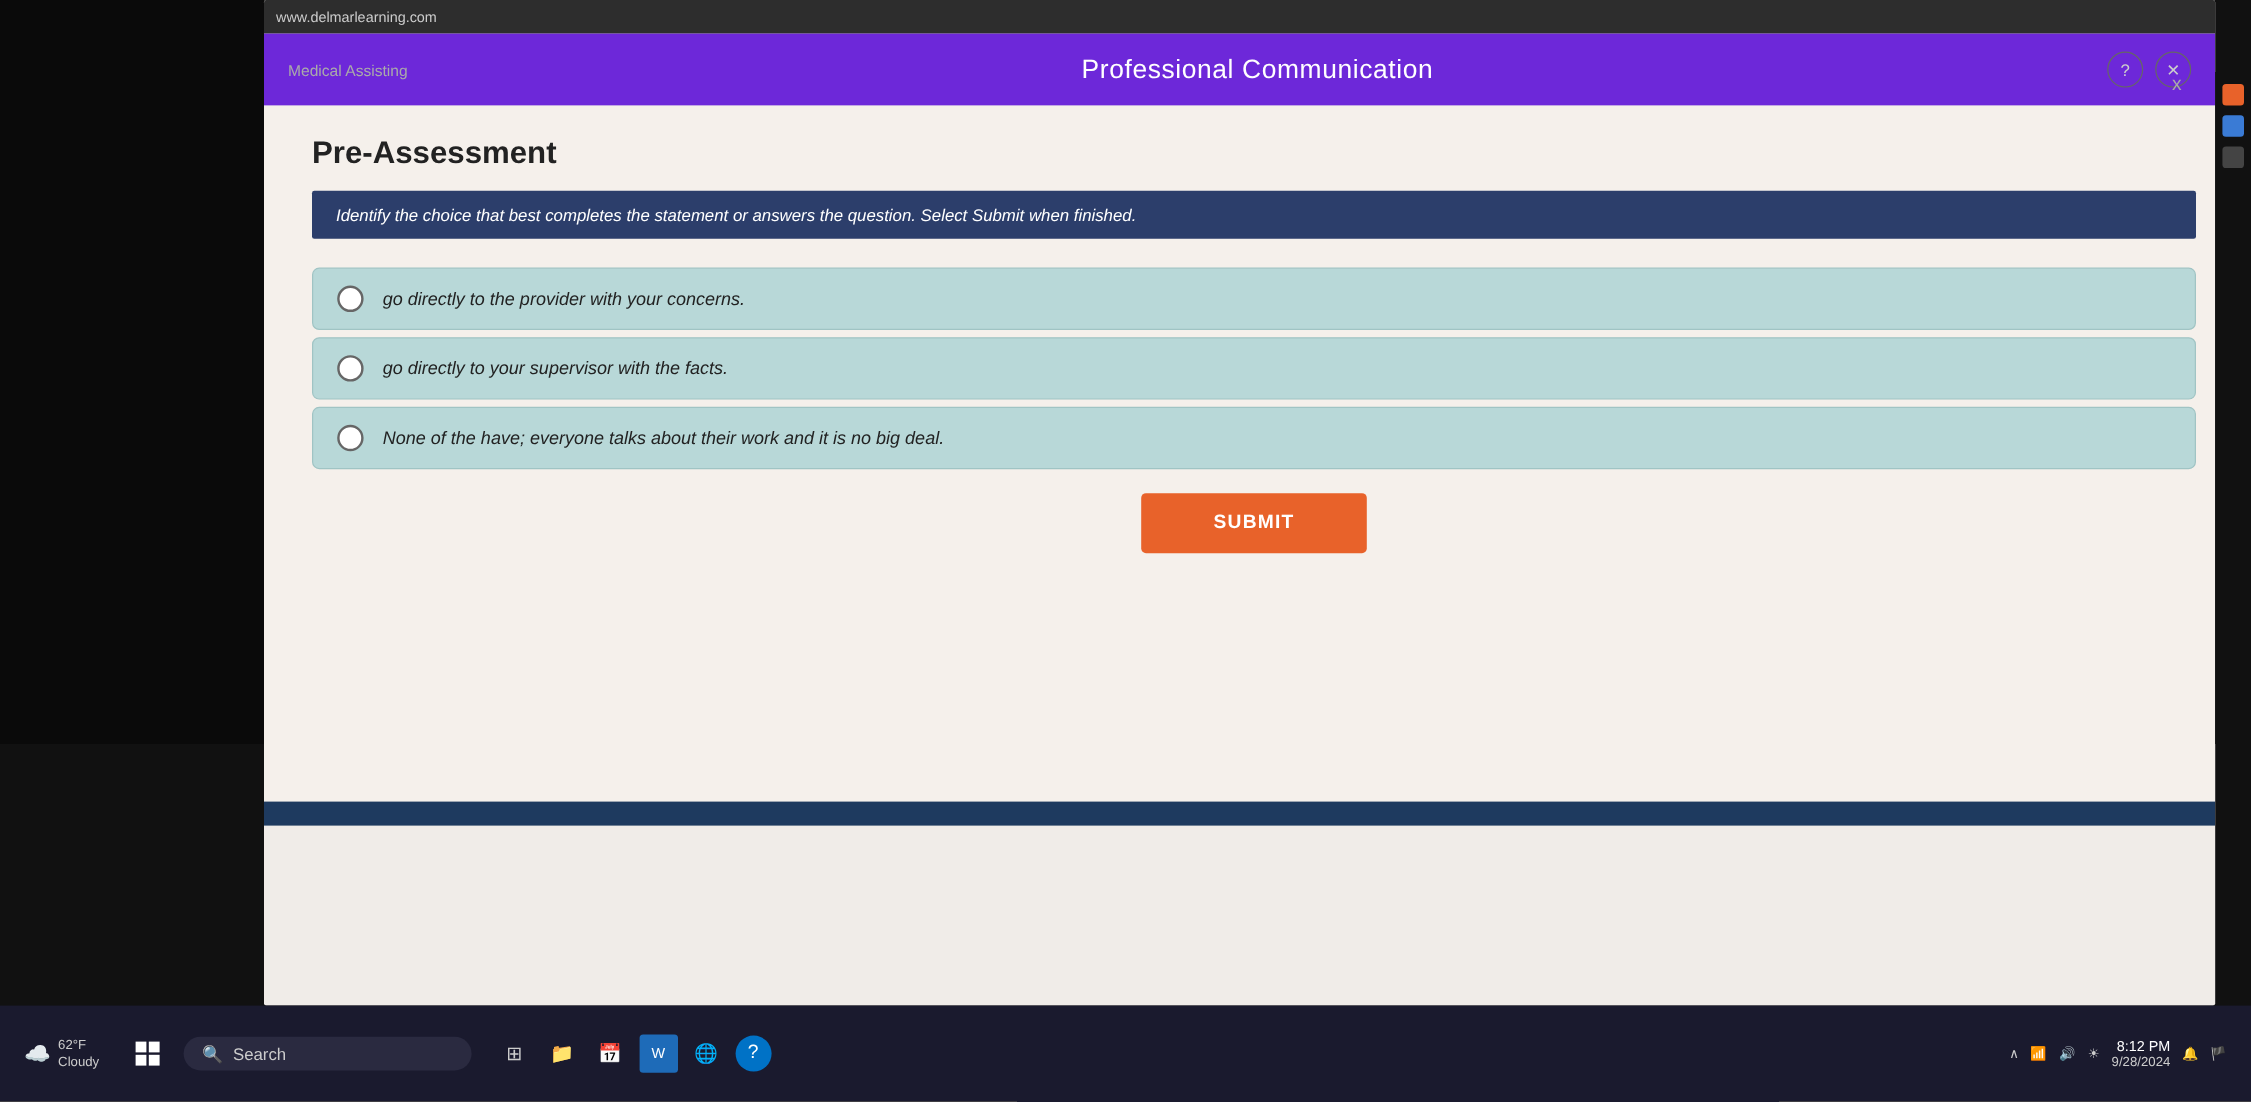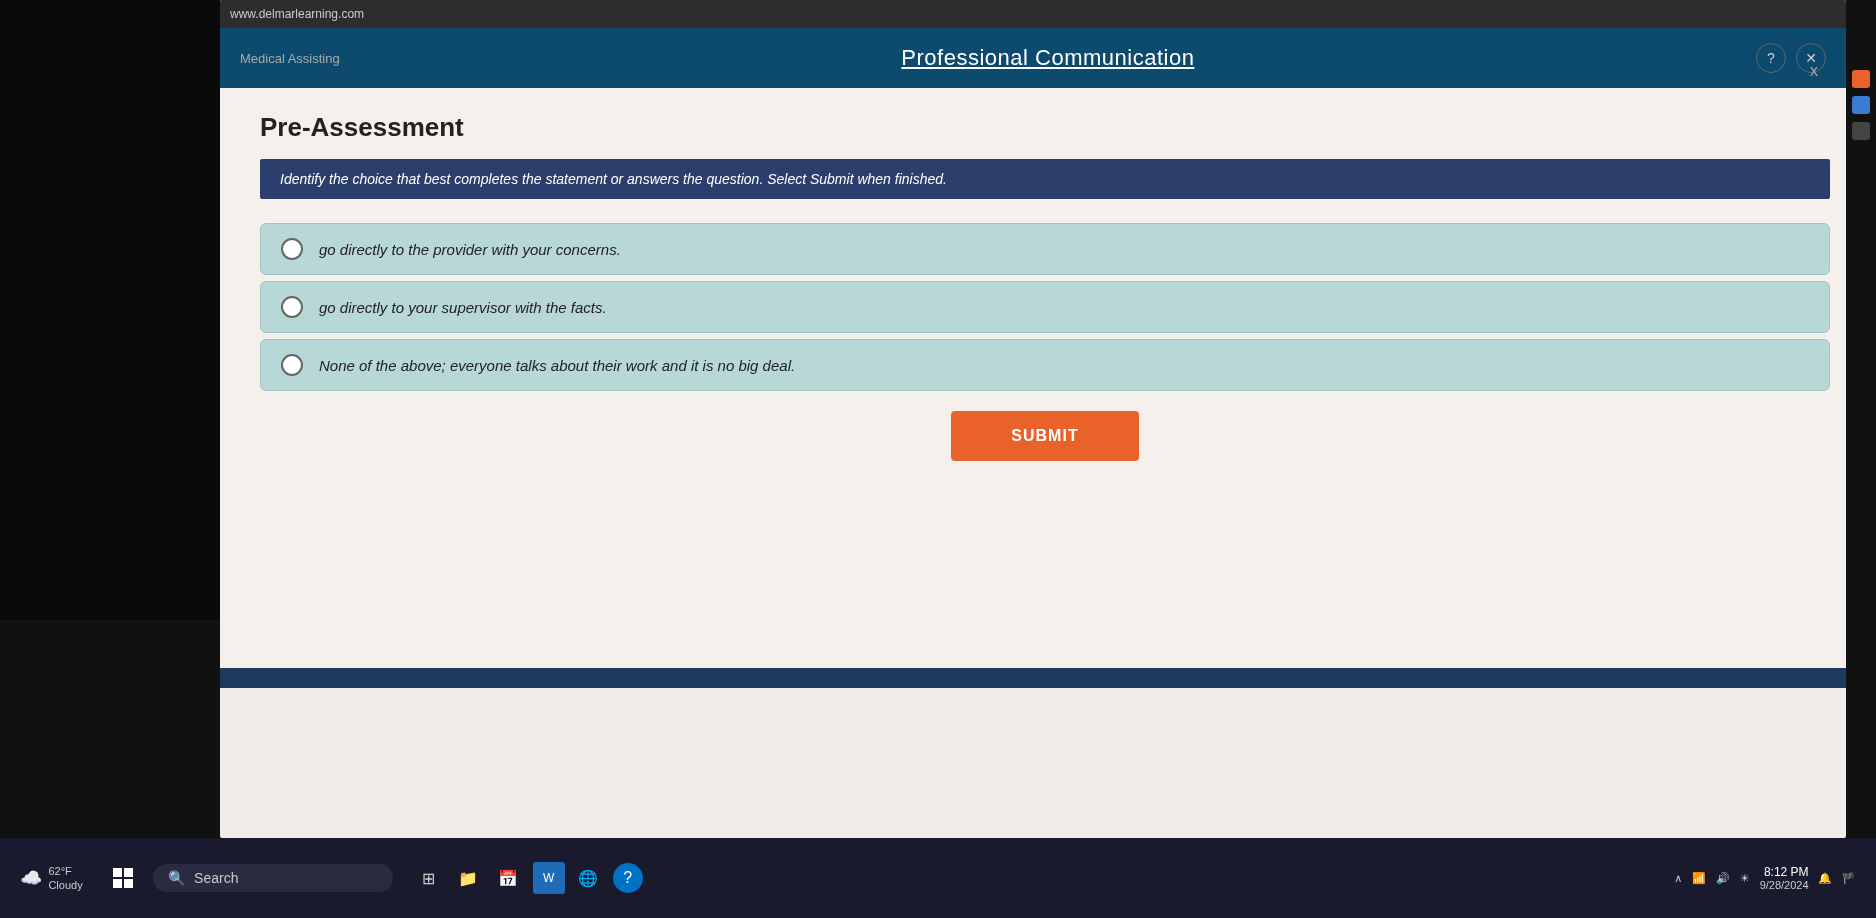--- a/index.html
+++ b/index.html
@@ -38,40 +38,39 @@
       height: 28px;
       display: flex;
       align-items: center;
       padding: 0 10px;
       font-size: 12px;
       color: #ccc;
     }
 
     
     .header-bar {
-      background: #0c4a6e;
+      background: #6d28d9;
       display: flex;
       align-items: center;
       justify-content: space-between;
       padding: 0 20px;
       height: 60px;
     }
 
     .header-left {
       color: #aaa;
       font-size: 13px;
       font-weight: 500;
     }
 
     .header-title {
       color: #fff;
       font-size: 22px;
       font-weight: 400;
       letter-spacing: 0.5px;
-      text-decoration: underline;
     }
 
     .header-icons {
       display: flex;
       gap: 10px;
     }
 
     .header-icon-btn {
       width: 30px;
       height: 30px;
@@ -404,21 +403,21 @@
       </div>
 
       <div class="option-item">
         <div class="option-radio"></div>
         <span class="option-text">go directly to your supervisor with the facts.</span>
       </div>
 
 
       <div class="option-item">
         <div class="option-radio"></div>
-        <span class="option-text">None of the above; everyone talks about their work and it is no big deal.</span>
+        <span class="option-text">None of the have; everyone talks about their work and it is no big deal.</span>
       </div>
 
     </div>
 
     <div class="submit-container">
       <button class="submit-btn">SUBMIT</button>
     </div>
 
   </div>
 

